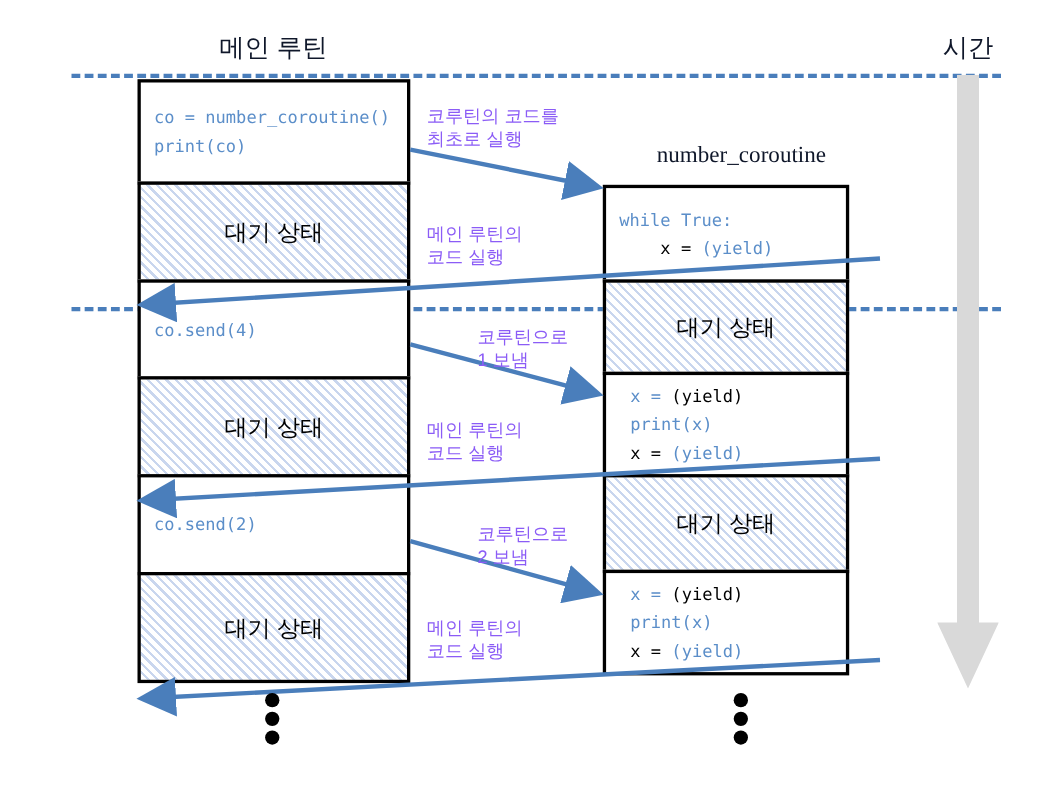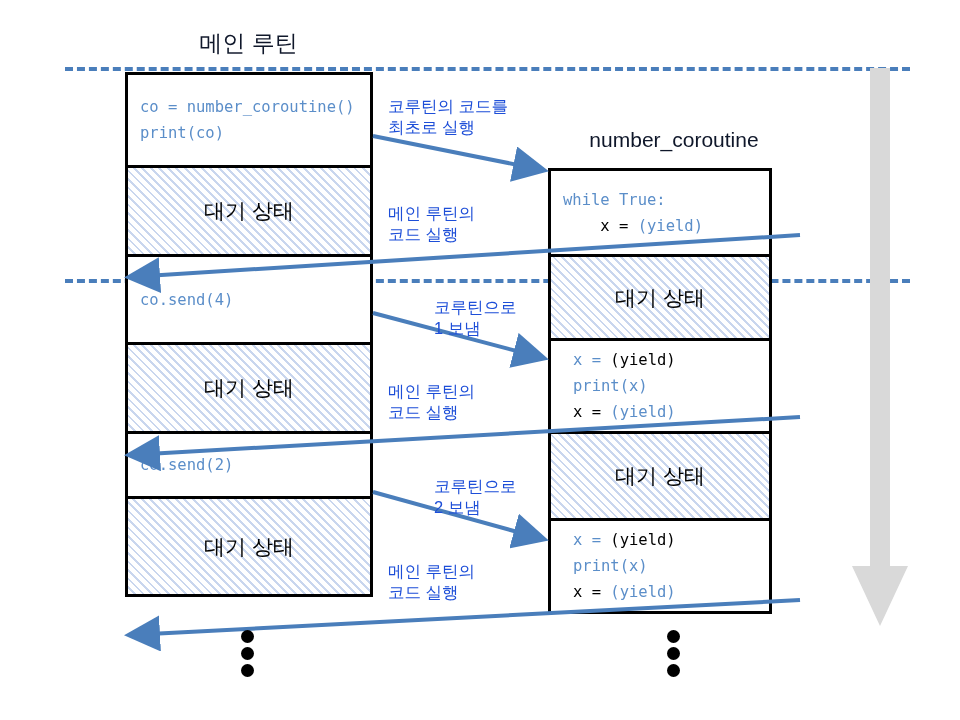--- a/index.html
+++ b/index.html
@@ -5,21 +5,21 @@
   html,body{margin:0;padding:0;background:#ffffff;}
   body{width:960px;height:720px;overflow:hidden;
        font-family:"Liberation Sans","DejaVu Sans",sans-serif;color:#000;}
   #stage{position:relative;width:960px;height:720px;}
 
   .hdr{position:absolute;font-size:23px;color:#0f172a;white-space:nowrap;
        font-family:"Liberation Sans","DejaVu Sans",sans-serif;}
   #main-routine-title{left:125px;top:28px;width:247px;text-align:center;}
   #time-title{left:820px;top:28px;width:120px;text-align:center;}
   #coroutine-title{left:548px;top:128px;width:252px;text-align:center;font-size:21px;
-                   font-family:Liberation Sans, sans-serif;}
+                   font-family:Liberation Serif, serif;}
 
   .dash{position:absolute;left:65px;width:845px;height:0;
         border-top:4px dashed #4a7ebb;}
   #dash-1{top:67px;}
   #dash-2{top:279px;}
 
   
   #time-arrow{position:absolute;left:852px;top:68px;width:56px;height:558px;}
 
   
@@ -38,36 +38,37 @@
         font-size:15.5px;line-height:26px;white-space:pre;color:#5b8ec9;}
   .code.ind{left:22px;}
   .code .blk{color:#000;}
   .code .blu{color:#5b8ec9;}
   .wait-label{position:absolute;left:0;right:0;top:50%;transform:translateY(-50%);
         text-align:center;font-size:21px;color:#000;
         font-family:"Liberation Sans","DejaVu Sans",sans-serif;}
 
   
   #arrows{position:absolute;left:0;top:0;width:960px;height:720px;}
-  .alabel{position:absolute;font-size:16.5px;line-height:21px;color:#1d4ed8;
+  .alabel{position:absolute;font-size:16.5px;line-height:21px;color:#8b5cf6;
           white-space:pre-line;
           font-family:"Liberation Sans","DejaVu Sans",sans-serif;}
 
   .dots{position:absolute;width:14px;}
   .dots i{display:block;width:13px;height:13px;border-radius:50%;
           background:#000;margin-bottom:4px;}
   #dots-left{left:241px;top:630px;}
   #dots-right{left:667px;top:630px;}
 </style>
 </head>
 <body>
 
 <div id="stage">
 
   <div class="hdr" id="main-routine-title">메인 루틴</div>
+  <div class="hdr" id="time-title">시간</div>
   <div class="hdr" id="coroutine-title">number_coroutine</div>
 
   <div class="dash" id="dash-1"></div>
   <div class="dash" id="dash-2"></div>
 
   <svg id="time-arrow" viewBox="0 0 56 558" preserveAspectRatio="none">
     <polygon points="18,0 38,0 38,498 56,498 28,558 0,498 18,498" fill="#d9d9d9"></polygon>
   </svg>
 
   <div class="col" id="col-left">
@@ -77,21 +78,21 @@
     </div>
     <div class="cell wait" style="height:92px">
       <div class="wait-label">대기 상태</div>
     </div>
     <div class="cell" style="height:91px">
       <div class="code">co.send(4)</div>
     </div>
     <div class="cell wait" style="height:92px">
       <div class="wait-label">대기 상태</div>
     </div>
-    <div class="cell" style="height:68px">
+    <div class="cell" style="height:92px">
       <div class="code">co.send(2)</div>
     </div>
     <div class="cell wait" style="height:101px">
       <div class="wait-label">대기 상태</div>
     </div>
   </div>
 
   <div class="col" id="col-right">
     <div class="cell" style="height:89px">
       <div class="code"><span>while True:</span>

